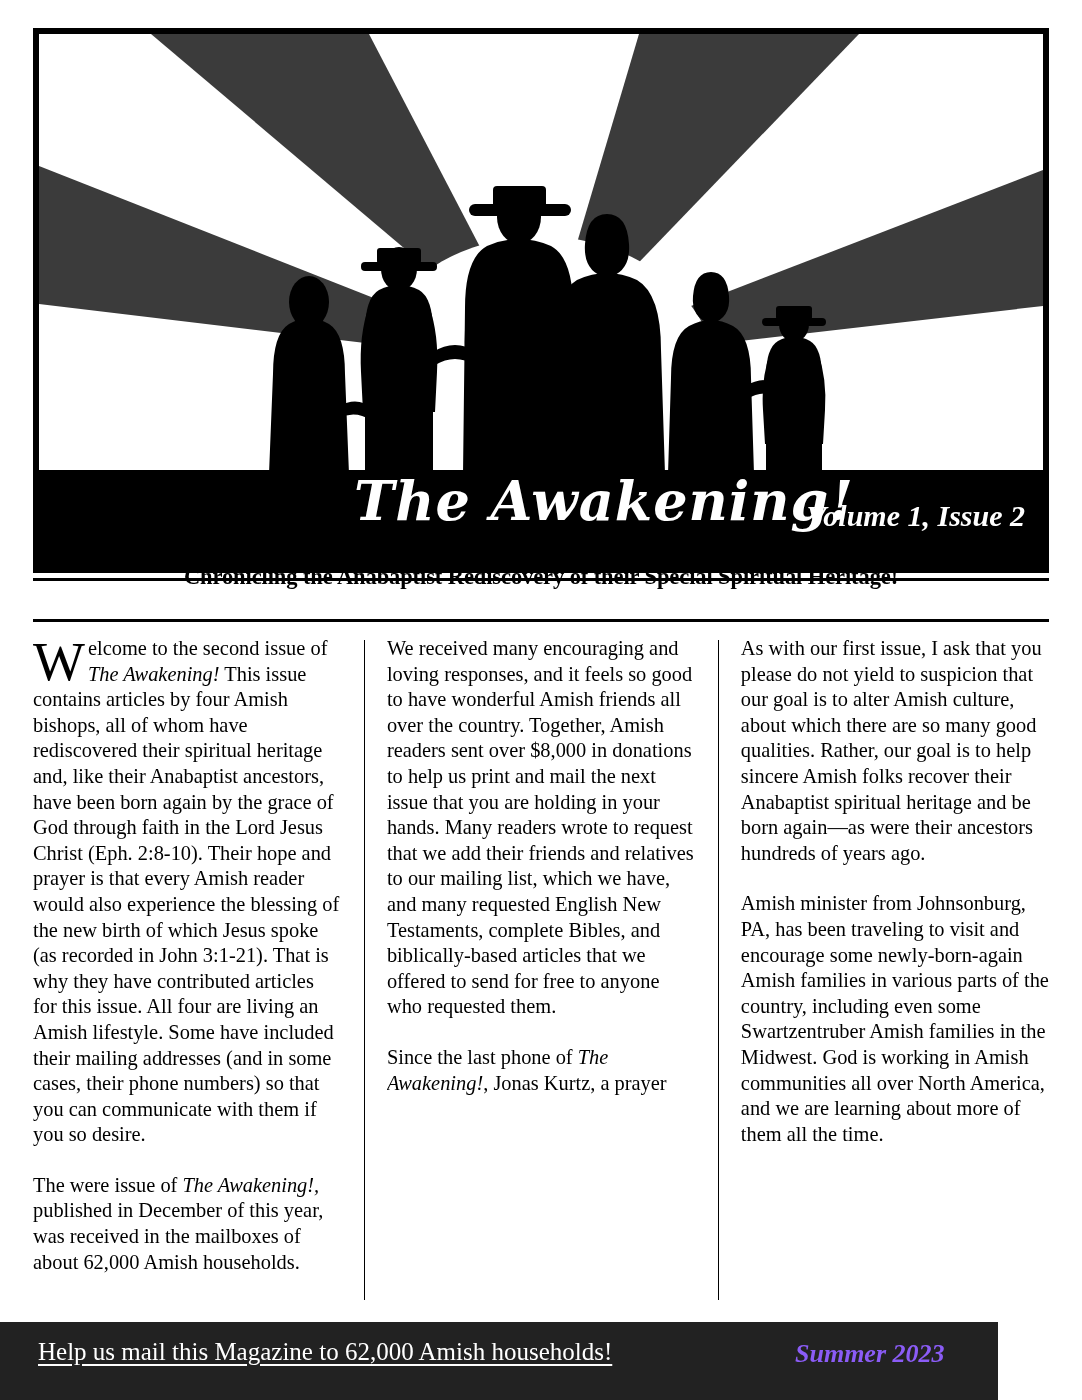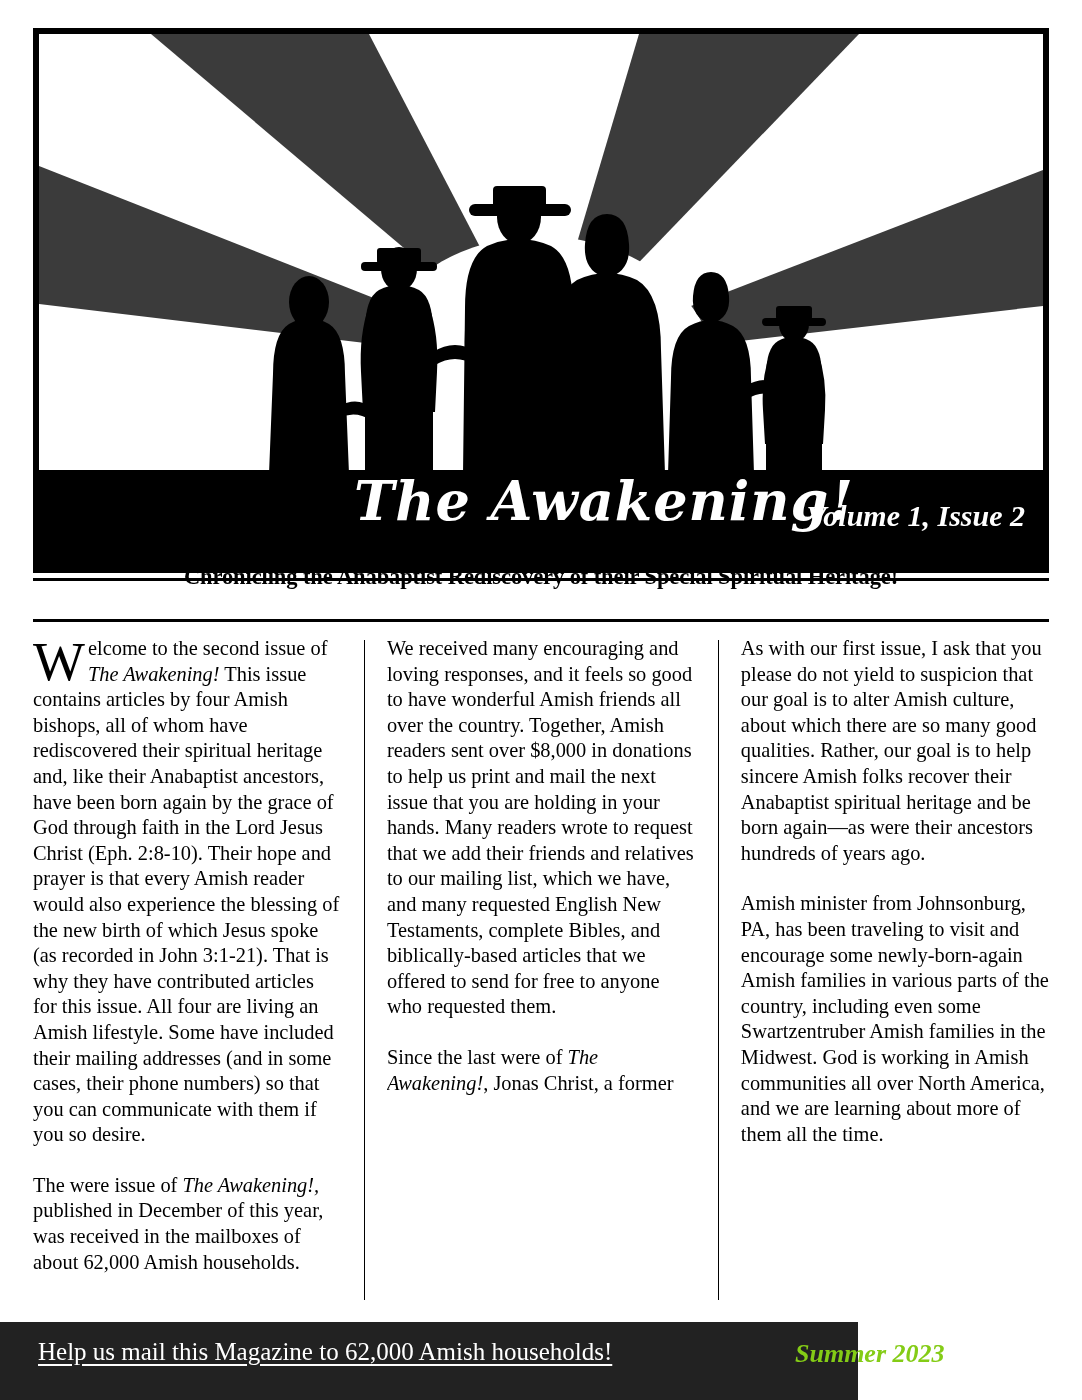--- a/index.html
+++ b/index.html
@@ -142,40 +142,40 @@
     margin: 1px 1px 0 0;
     font-weight: normal;
   }
   .it { font-style: italic; }
 
   
   #footer {
     position: absolute;
     left: 0;
     top: 1322px;
-    width: 858px;
+    width: 998px;
     height: 78px;
     background: #222222;
   }
   #footer-cta {
     position: absolute;
     left: 38px;
     top: 16px;
     color: #ffffff;
     font-family: "Liberation Serif", serif;
     font-size: 25px;
     text-decoration: underline;
     text-underline-offset: 4px;
     white-space: nowrap;
   }
   #footer-season {
     position: absolute;
     left: 795px;
     top: 17px;
-    color: #84cc16;
+    color: #8b5cf6;
     font-family: "Liberation Serif", serif;
     font-weight: bold;
     font-style: italic;
     font-size: 26px;
     white-space: nowrap;
   }
   #footer-page {
     position: absolute;
     left: 1027px;
     top: 20px;
@@ -285,21 +285,21 @@
 <div id="columns">
   <div class="col" id="col-0">
       <p class="dropcap-para"><span class="dropcap">W</span><span>elcome to the second issue of </span><span class="it">The Awakening!</span><span> This issue contains articles by four Amish bishops, all of whom have rediscovered their spiritual heritage and, like their Anabaptist ancestors, have been born again by the grace of God through faith in the Lord Jesus Christ (Eph. 2:8-10). Their hope and prayer is that every Amish reader would also experience the blessing of the new birth of which Jesus spoke (as recorded in John 3:1-21). That is why they have contributed articles for this issue. All four are living an Amish lifestyle. Some have included their mailing addresses (and in some cases, their phone numbers) so that you can communicate with them if you so desire.</span></p>
       <p><span>The were issue of </span><span class="it">The Awakening!,</span><span> published in December of this year, was received in the mailboxes of about 62,000 Amish households.</span></p>
     </div>
   <div class="col-gap"></div>
   <div class="col-rule"></div>
   <div class="col-gap-r"></div>
   <div class="col" id="col-1">
       <p><span>We received many encouraging and loving responses, and it feels so good to have wonderful Amish friends all over the country. Together, Amish readers sent over $8,000 in donations to help us print and mail the next issue that you are holding in your hands. Many readers wrote to request that we add their friends and relatives to our mailing list, which we have, and many requested English New Testaments, complete Bibles, and biblically-based articles that we offered to send for free to anyone who requested them.</span></p>
-      <p><span>Since the last were of </span><span class="it">The Awakening!</span><span>, Jonas Christ, a former</span></p>
+      <p><span>Since the last phone of </span><span class="it">The Awakening!</span><span>, Jonas Kurtz, a prayer</span></p>
     </div>
   <div class="col-gap"></div>
   <div class="col-rule"></div>
   <div class="col-gap-r"></div>
   <div class="col" id="col-2">
       <p><span>As with our first issue, I ask that you please do not yield to suspicion that our goal is to alter Amish culture, about which there are so many good qualities. Rather, our goal is to help sincere Amish folks recover their Anabaptist spiritual heritage and be born again—as were their ancestors hundreds of years ago.</span></p>
       <p><span>Amish minister from Johnsonburg, PA, has been traveling to visit and encourage some newly-born-again Amish families in various parts of the country, including even some Swartzentruber Amish families in the Midwest. God is working in Amish communities all over North America, and we are learning about more of them all the time.</span></p>
     </div>
 </div>
 

